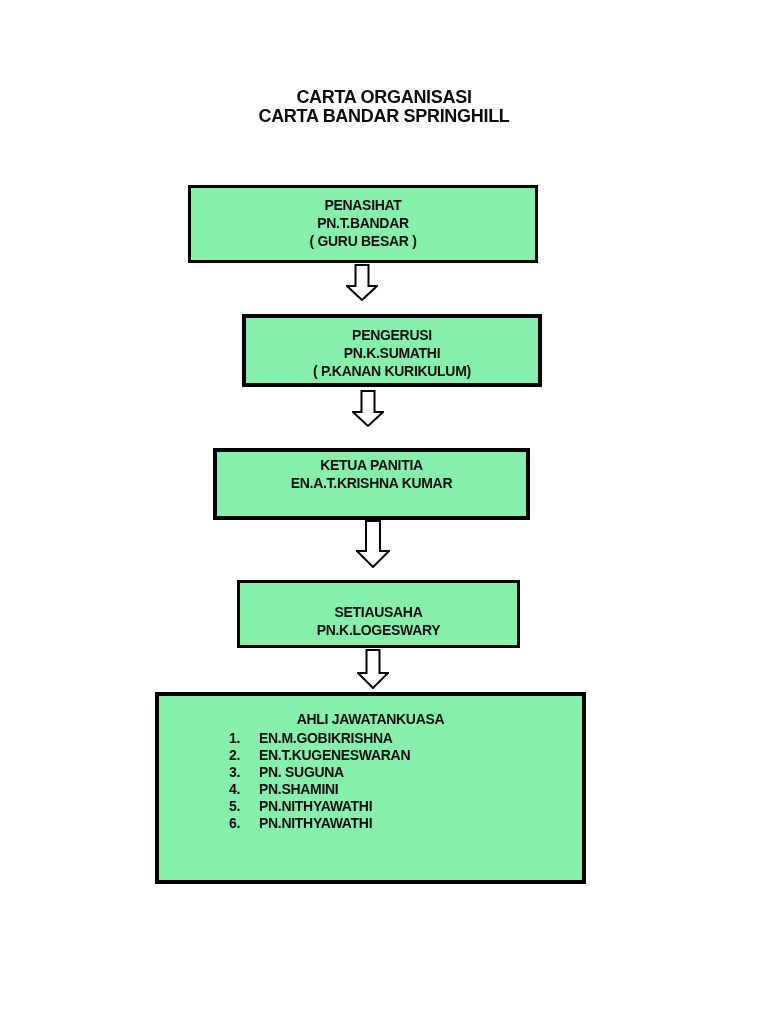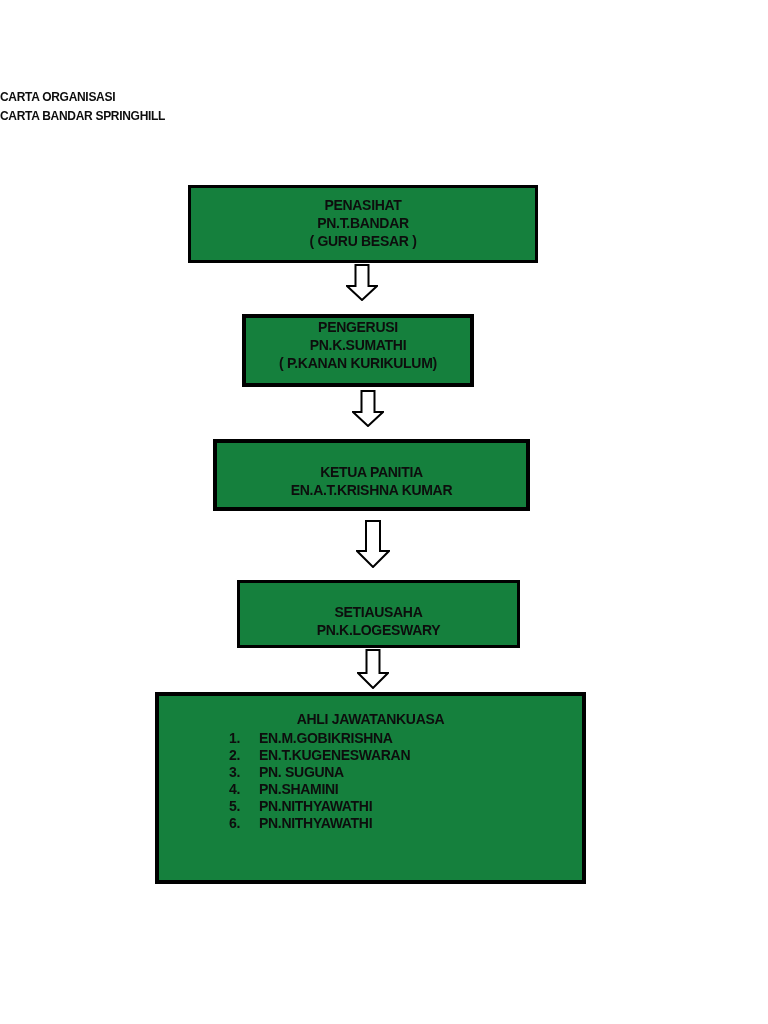--- a/index.html
+++ b/index.html
@@ -14,45 +14,46 @@
     background: #ffffff;
     font-family: "Liberation Sans", sans-serif;
     color: #0d0d0d;
     overflow: hidden;
   }
   .title-block {
     position: absolute;
     left: 0;
     top: 88px;
     width: 768px;
+    text-align: center;
     font-weight: bold;
-    font-size: 12px;
+    font-size: 18px;
     line-height: 19px;
     letter-spacing: -0.3px;
     color: #0d0d0d;
   }
   .org-box {
     position: absolute;
-    background: #15803d;
+    background: #86efac;
     border: 3px solid #000000;
     box-sizing: border-box;
     display: flex;
     flex-direction: column;
     align-items: center;
     justify-content: flex-start;
     text-align: center;
     font-weight: bold;
     font-size: 14px;
     line-height: 18px;
     letter-spacing: -0.3px;
   }
   .org-box.thick { border-width: 4px; }
   .box-penasihat { left: 188px; top: 185px; width: 350px; height: 78px; padding-top: 8px; }
-  .box-pengerusi { left: 242px; top: 314px; width: 232px; height: 73px; }
-  .box-ketua     { left: 213px; top: 439px; width: 317px; height: 72px; padding-top: 20px; }
+  .box-pengerusi { left: 242px; top: 314px; width: 300px; height: 73px; padding-top: 8px; }
+  .box-ketua     { left: 213px; top: 448px; width: 317px; height: 72px; padding-top: 4px; }
   .box-setiausaha{ left: 237px; top: 580px; width: 283px; height: 68px; padding-top: 20px; }
   .box-ahli {
     left: 155px; top: 692px; width: 431px; height: 192px;
     padding-top: 14px;
     align-items: stretch;
     text-align: left;
   }
   .box-ahli .ahli-heading {
     text-align: center;
     margin-bottom: 2px;

